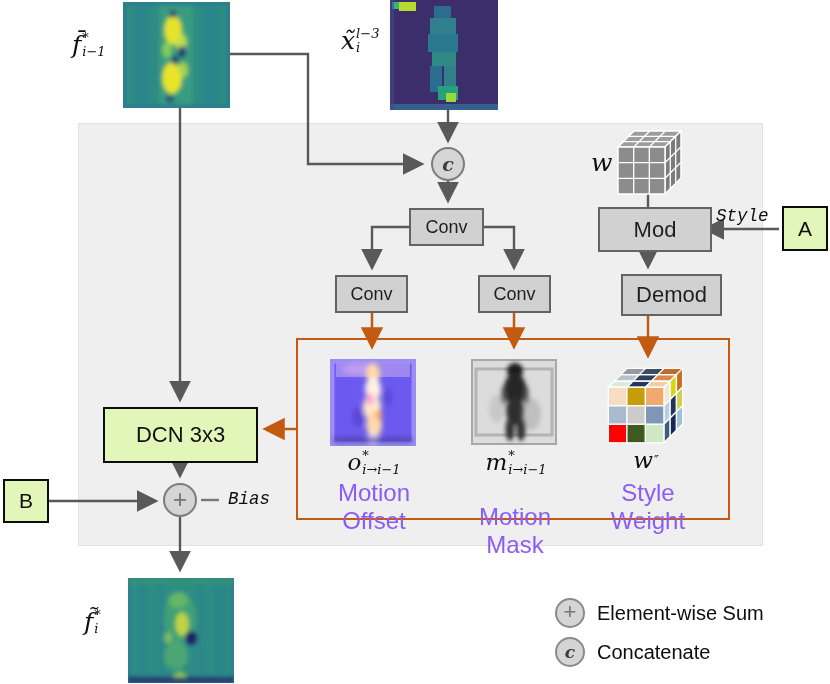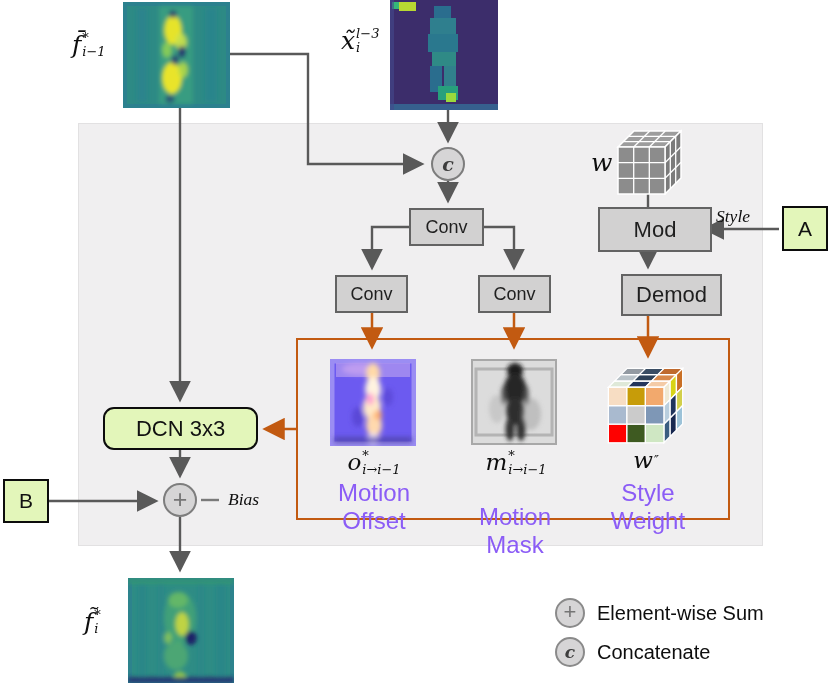--- a/index.html
+++ b/index.html
@@ -30,21 +30,21 @@
         border:2.6px solid #c25a11;box-sizing:border-box;}
   .fmap{position:absolute;line-height:0;}
   .mathlabel{position:absolute;display:flex;align-items:center;
         font-family:"DejaVu Serif",serif;font-style:italic;color:#0e0e0e;}
   .mbase{font-size:25px;line-height:1;}
   .mstack{display:inline-flex;flex-direction:column;justify-content:center;
         font-size:13px;line-height:1.05;margin-left:1px;}
   .msup{display:block;}
   .msub{display:block;}
   .caption{position:absolute;font-size:24px;color:#8b5cf6;text-align:center;}
-  .annot{position:absolute;font-family:Liberation Serif, serif;font-style:italic;
+  .annot{position:absolute;font-family:Liberation Mono, monospace;font-style:italic;
         font-size:17.5px;color:#0e0e0e;}
   .legendtext{position:absolute;font-size:20px;color:#0e0e0e;}
   .ctr{transform:translateX(-50%);}
 </style>
 </head>
 <body>
 
 <div class="canvas">
 
   <div class="panel"></div>
@@ -295,21 +295,21 @@
 
   <div class="mathlabel ctr" style="left:646px;top:449px;">
     <span class="mbase" style="font-size:23px">w</span>
     <span class="mstack">
         <span class="msup">″</span>
         <span class="msub"></span>
       </span>
   </div>
   <div class="caption ctr" style="left:648px;top:479px;width:130px;">Style Weight</div>
 
-  <div class="greenbox" style="left:103px;top:407px;width:155px;height:43px;font-size:22px;border-radius:11px;">
+  <div class="greenbox" style="left:103px;top:407px;width:155px;height:56px;font-size:22px;">
     <span>DCN 3x3</span>
   </div>
 
   <div class="greenbox" style="left:3px;top:479px;width:46px;height:44px;">
     <span>B</span>
   </div>
   <div class="circ" style="left:163px;top:483px;">
     <span class="plus">+</span>
   </div>
   <div class="annot" style="left:228px;top:489px;">Bias</div>

